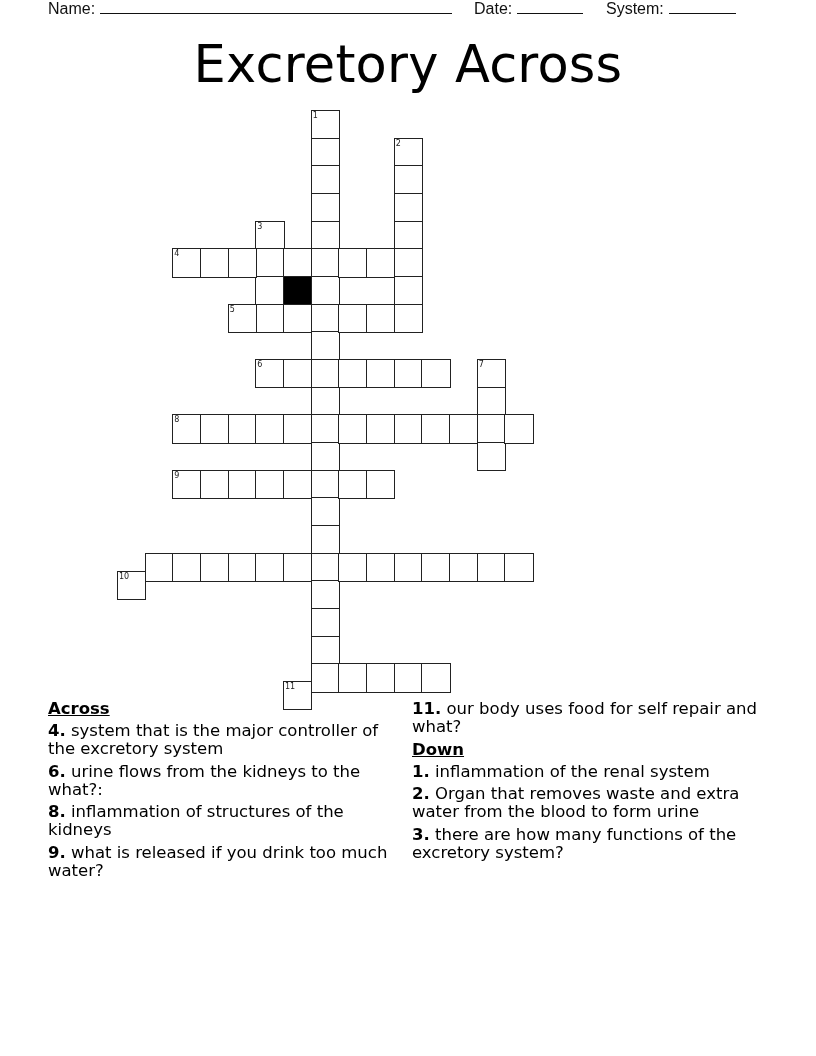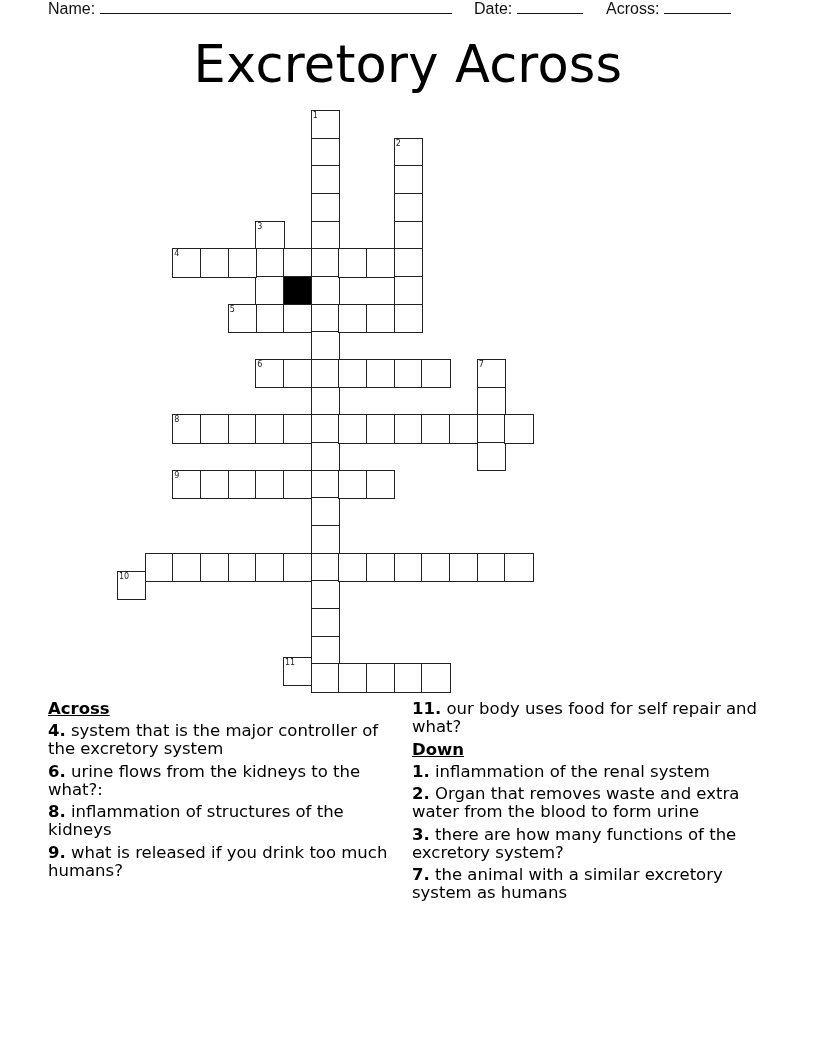--- a/index.html
+++ b/index.html
@@ -21,21 +21,21 @@
 </head>
 <body>
 
 <div class="hdr" style="left:48px;">
   <span>Name:</span><span class="blank" style="width:352px;"></span>
 </div>
 <div class="hdr" style="left:474px;">
   <span>Date:</span><span class="blank" style="width:66px;"></span>
 </div>
 <div class="hdr" style="left:606px;">
-  <span>Across:</span><span class="blank" style="width:67px;"></span>
+  <span>System:</span><span class="blank" style="width:67px;"></span>
 </div>
 
 <div class="title">Excretory Across</div>
 
 <div id="grid">
     <div class="cell" style="left: 193.69px; top: 0px;">
       <span class="num">1</span>
     </div>
     <div class="cell" style="left: 193.69px; top: 27.67px;"></div>
     <div class="cell" style="left: 193.69px; top: 55.34px;"></div>
@@ -131,38 +131,37 @@
     <div class="cell" style="left: 110.68px; top: 442.72px;"></div>
     <div class="cell" style="left: 138.35px; top: 442.72px;"></div>
     <div class="cell" style="left: 166.02px; top: 442.72px;"></div>
     <div class="cell" style="left: 221.36px; top: 442.72px;"></div>
     <div class="cell" style="left: 249.03px; top: 442.72px;"></div>
     <div class="cell" style="left: 276.7px; top: 442.72px;"></div>
     <div class="cell" style="left: 304.37px; top: 442.72px;"></div>
     <div class="cell" style="left: 332.04px; top: 442.72px;"></div>
     <div class="cell" style="left: 359.71px; top: 442.72px;"></div>
     <div class="cell" style="left: 387.38px; top: 442.72px;"></div>
-    <div class="cell" style="left: 166.02px; top: 547px;">
+    <div class="cell" style="left: 166.02px; top: 571px;">
       <span class="num">11</span>
     </div>
     <div class="cell" style="left: 221.36px; top: 553.4px;"></div>
     <div class="cell" style="left: 249.03px; top: 553.4px;"></div>
     <div class="cell" style="left: 276.7px; top: 553.4px;"></div>
     <div class="cell" style="left: 304.37px; top: 553.4px;"></div>
     <div class="cell black" style="left: 166.02px; top: 166.02px;"></div>
   </div>
 
 <div class="clues" id="col-left">
   <div class="heading">Across</div>
   <div class="clue"><b>4.</b> <span>system that is the major controller of the excretory system</span></div>
   <div class="clue"><b>6.</b> <span>urine flows from the kidneys to the what?:</span></div>
   <div class="clue"><b>8.</b> <span>inflammation of structures of the kidneys</span></div>
-  <div class="clue"><b>9.</b> <span>what is released if you drink too much humans?</span></div>
+  <div class="clue"><b>9.</b> <span>what is released if you drink too much water?</span></div>
 </div>
 
 <div class="clues" id="col-right">
   <div class="clue"><b>11.</b> <span>our body uses food for self repair and what?</span></div>
   <div class="heading">Down</div>
   <div class="clue"><b>1.</b> <span>inflammation of the renal system</span></div>
   <div class="clue"><b>2.</b> <span>Organ that removes waste and extra water from the blood to form urine</span></div>
   <div class="clue"><b>3.</b> <span>there are how many functions of the excretory system?</span></div>
-  <div class="clue"><b>7.</b> <span>the animal with a similar excretory system as humans</span></div>
 </div>
 
 </body></html>

